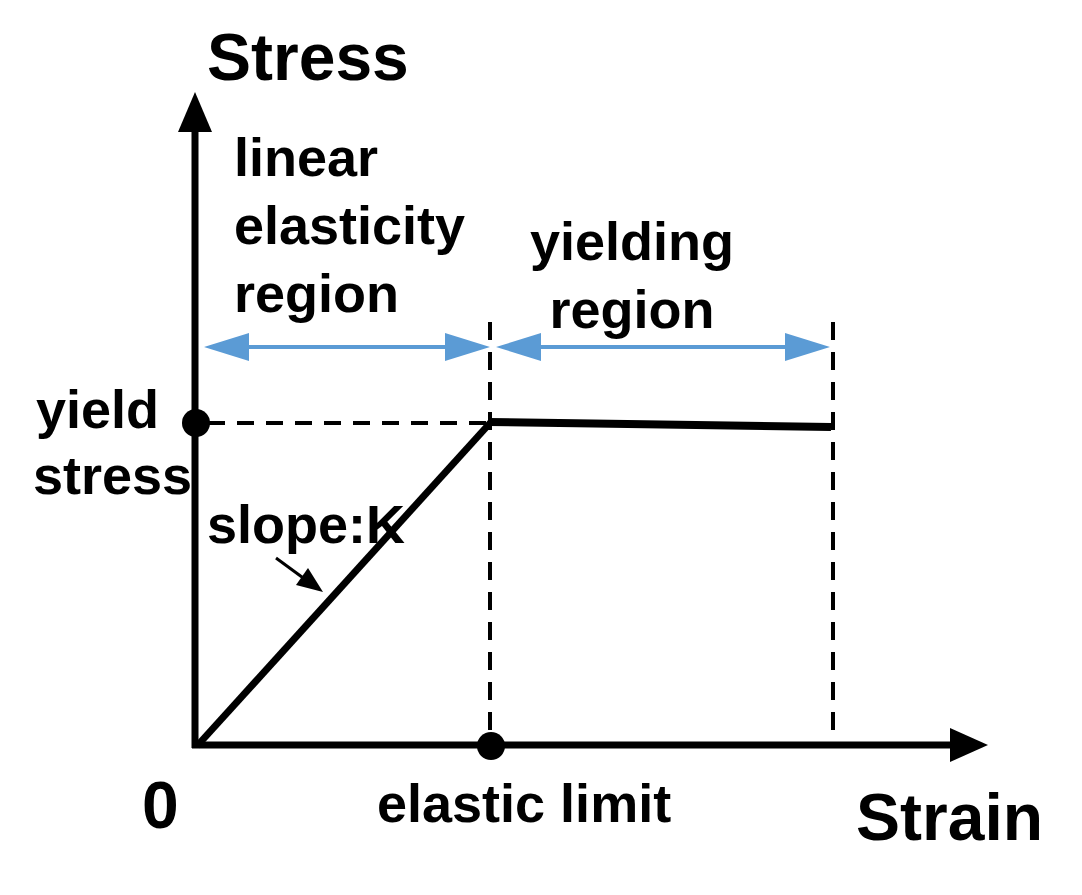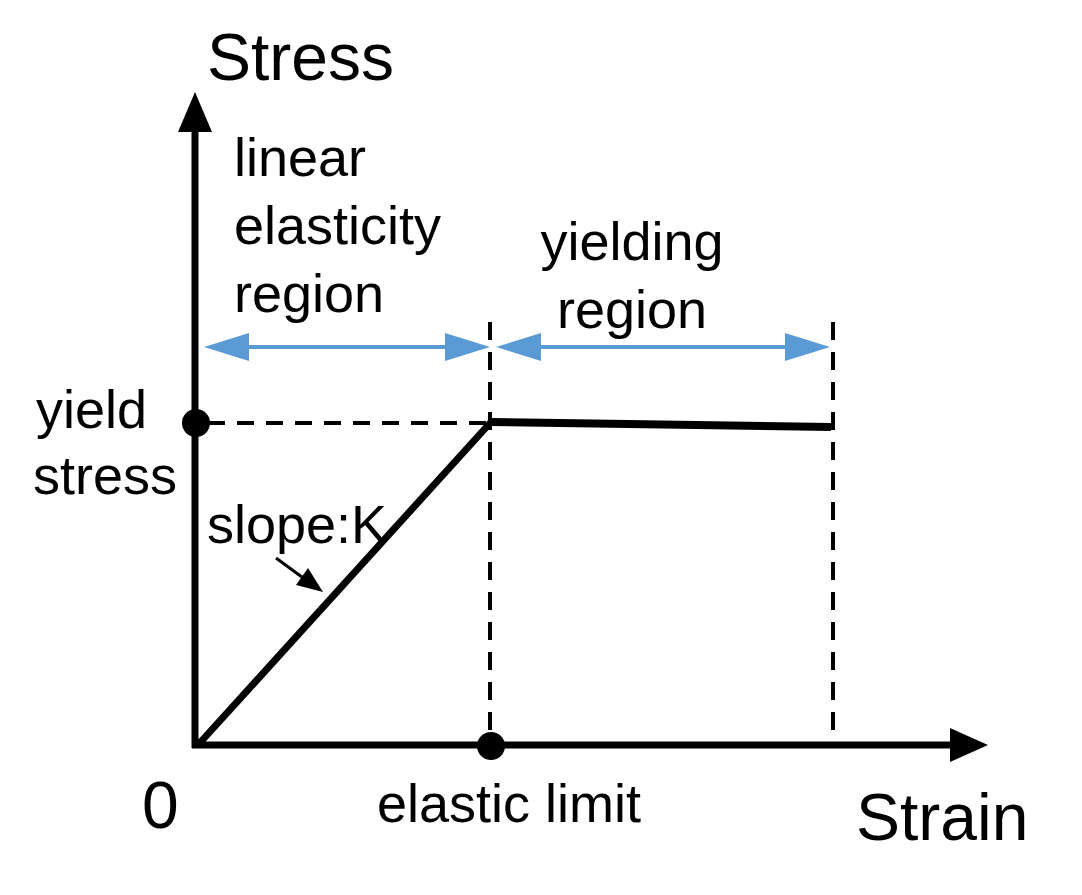--- a/index.html
+++ b/index.html
@@ -7,20 +7,21 @@
     padding: 0;
     background: #ffffff;
     font-family: "Liberation Sans", sans-serif;
   }
   .canvas {
     position: relative;
     width: 1082px;
     height: 895px;
     background: #ffffff;
     overflow: hidden;
+    font-weight: bold;
   }
   .canvas svg {
     position: absolute;
     left: 0;
     top: 0;
     width: 1082px;
     height: 895px;
   }
   text {
     fill: #000000;

